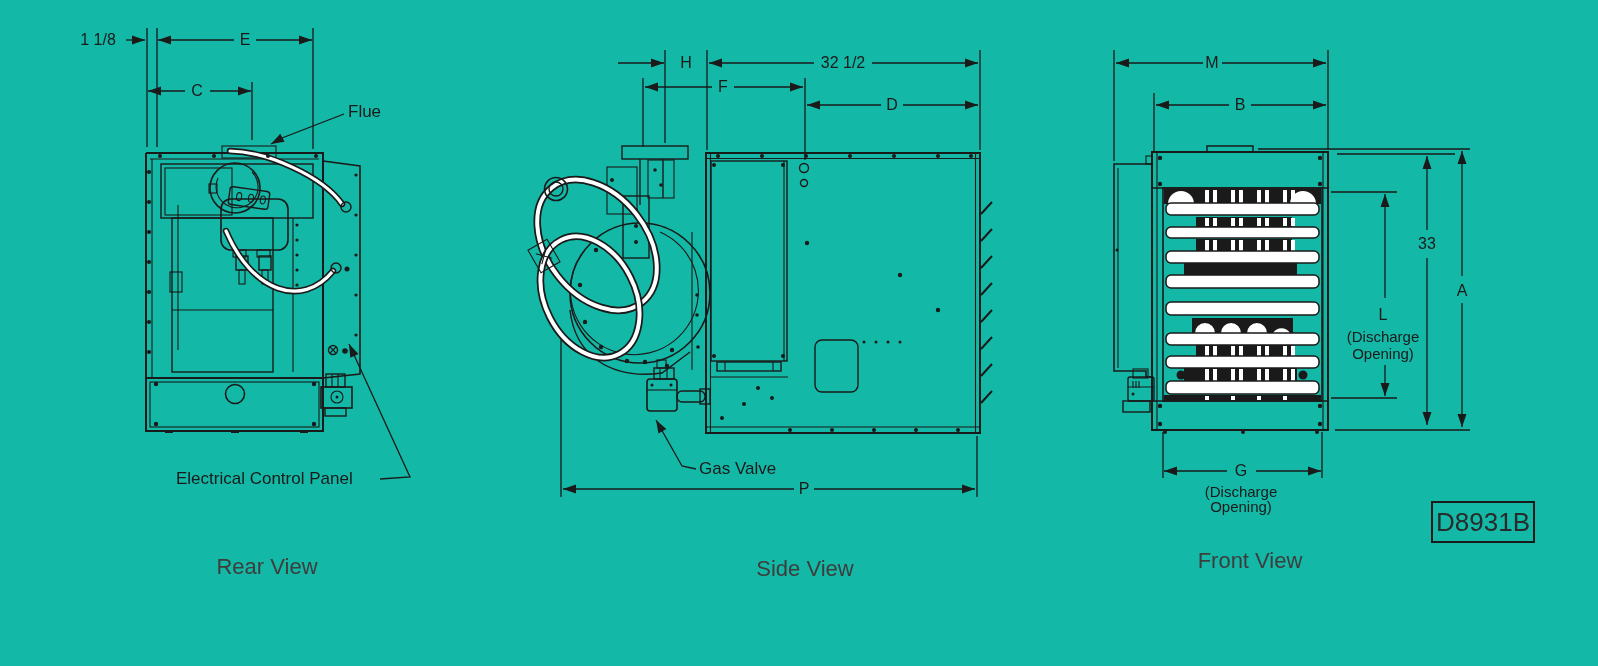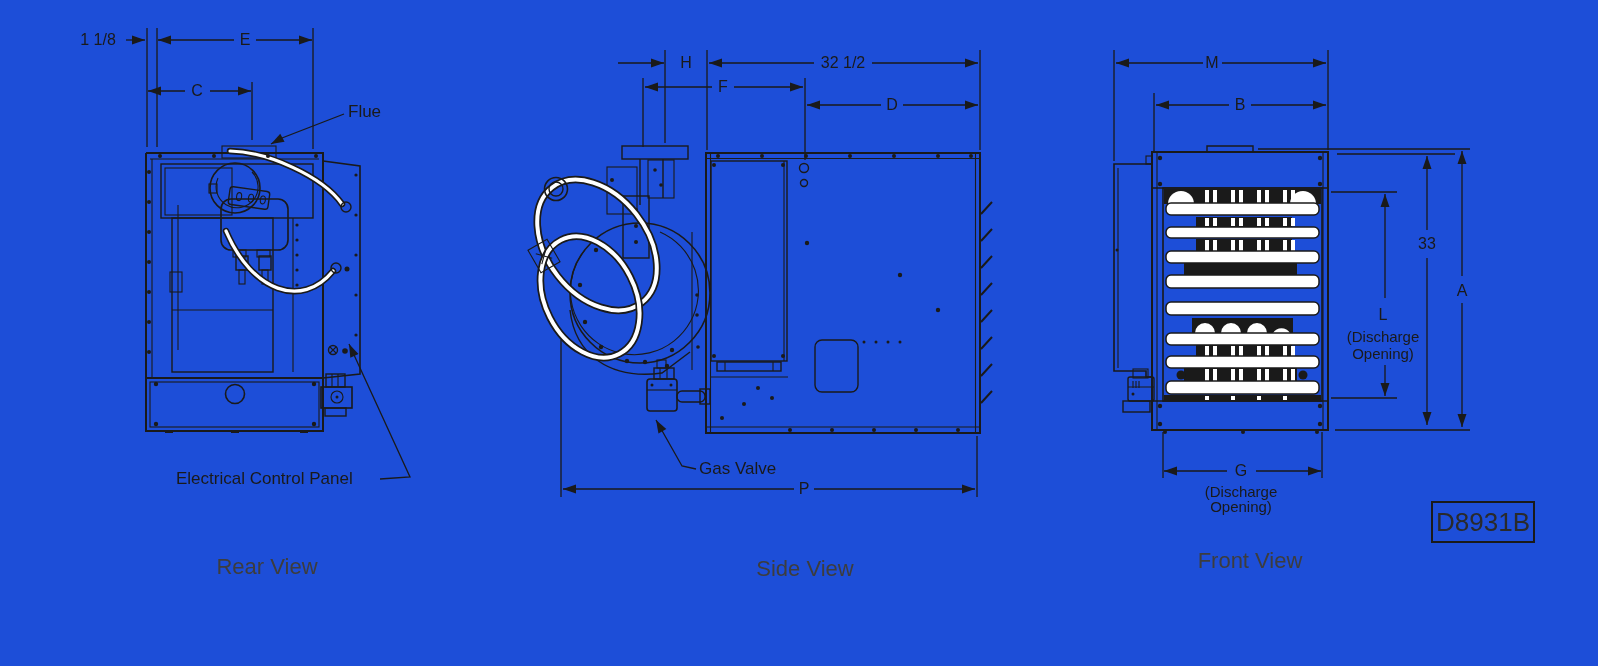--- a/index.html
+++ b/index.html
@@ -1,16 +1,16 @@
 <!DOCTYPE html>
 <html><head>
 <meta charset="utf-8">
 <style>
   html,body{margin:0;padding:0;background:#ffffff;}
-  .canvas{position:relative;width:1598px;height:666px;background:#1d4ed8;overflow:hidden;
+  .canvas{position:relative;width:1598px;height:666px;background:#14b8a6;overflow:hidden;
           font-family:"Liberation Sans", sans-serif;}
   svg{display:block;}
   svg text{font-family:"Liberation Sans", sans-serif;fill:#1a1a1a;}
   .ln{stroke:#1a1a1a;fill:none;}
   .s2{stroke-width:2;}
   .s16{stroke-width:1.6;}
   .s14{stroke-width:1.4;}
   .s11{stroke-width:1.1;}
   .dim{stroke:#1a1a1a;stroke-width:1.3;fill:none;}
   .fill{fill:#1a1a1a;stroke:none;}

